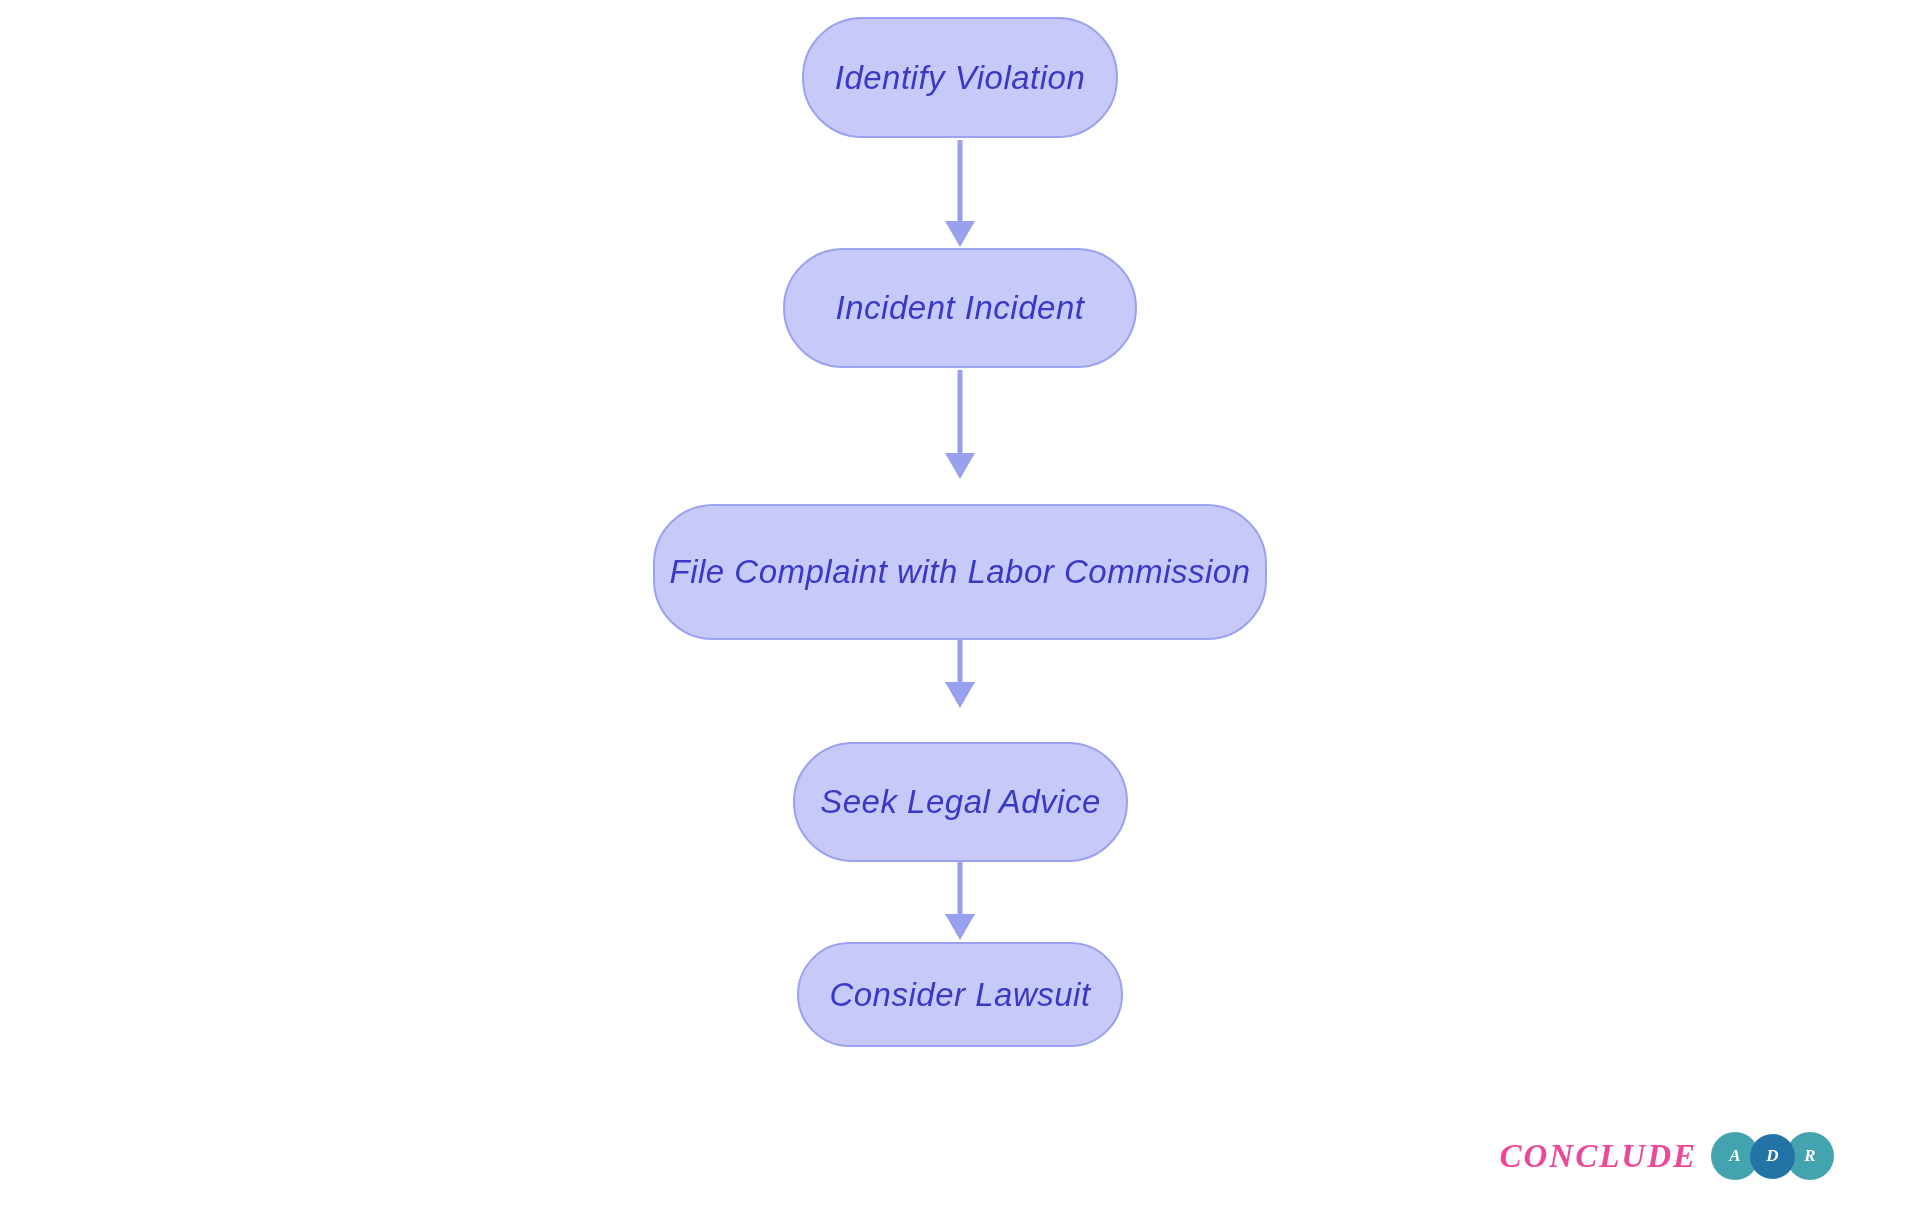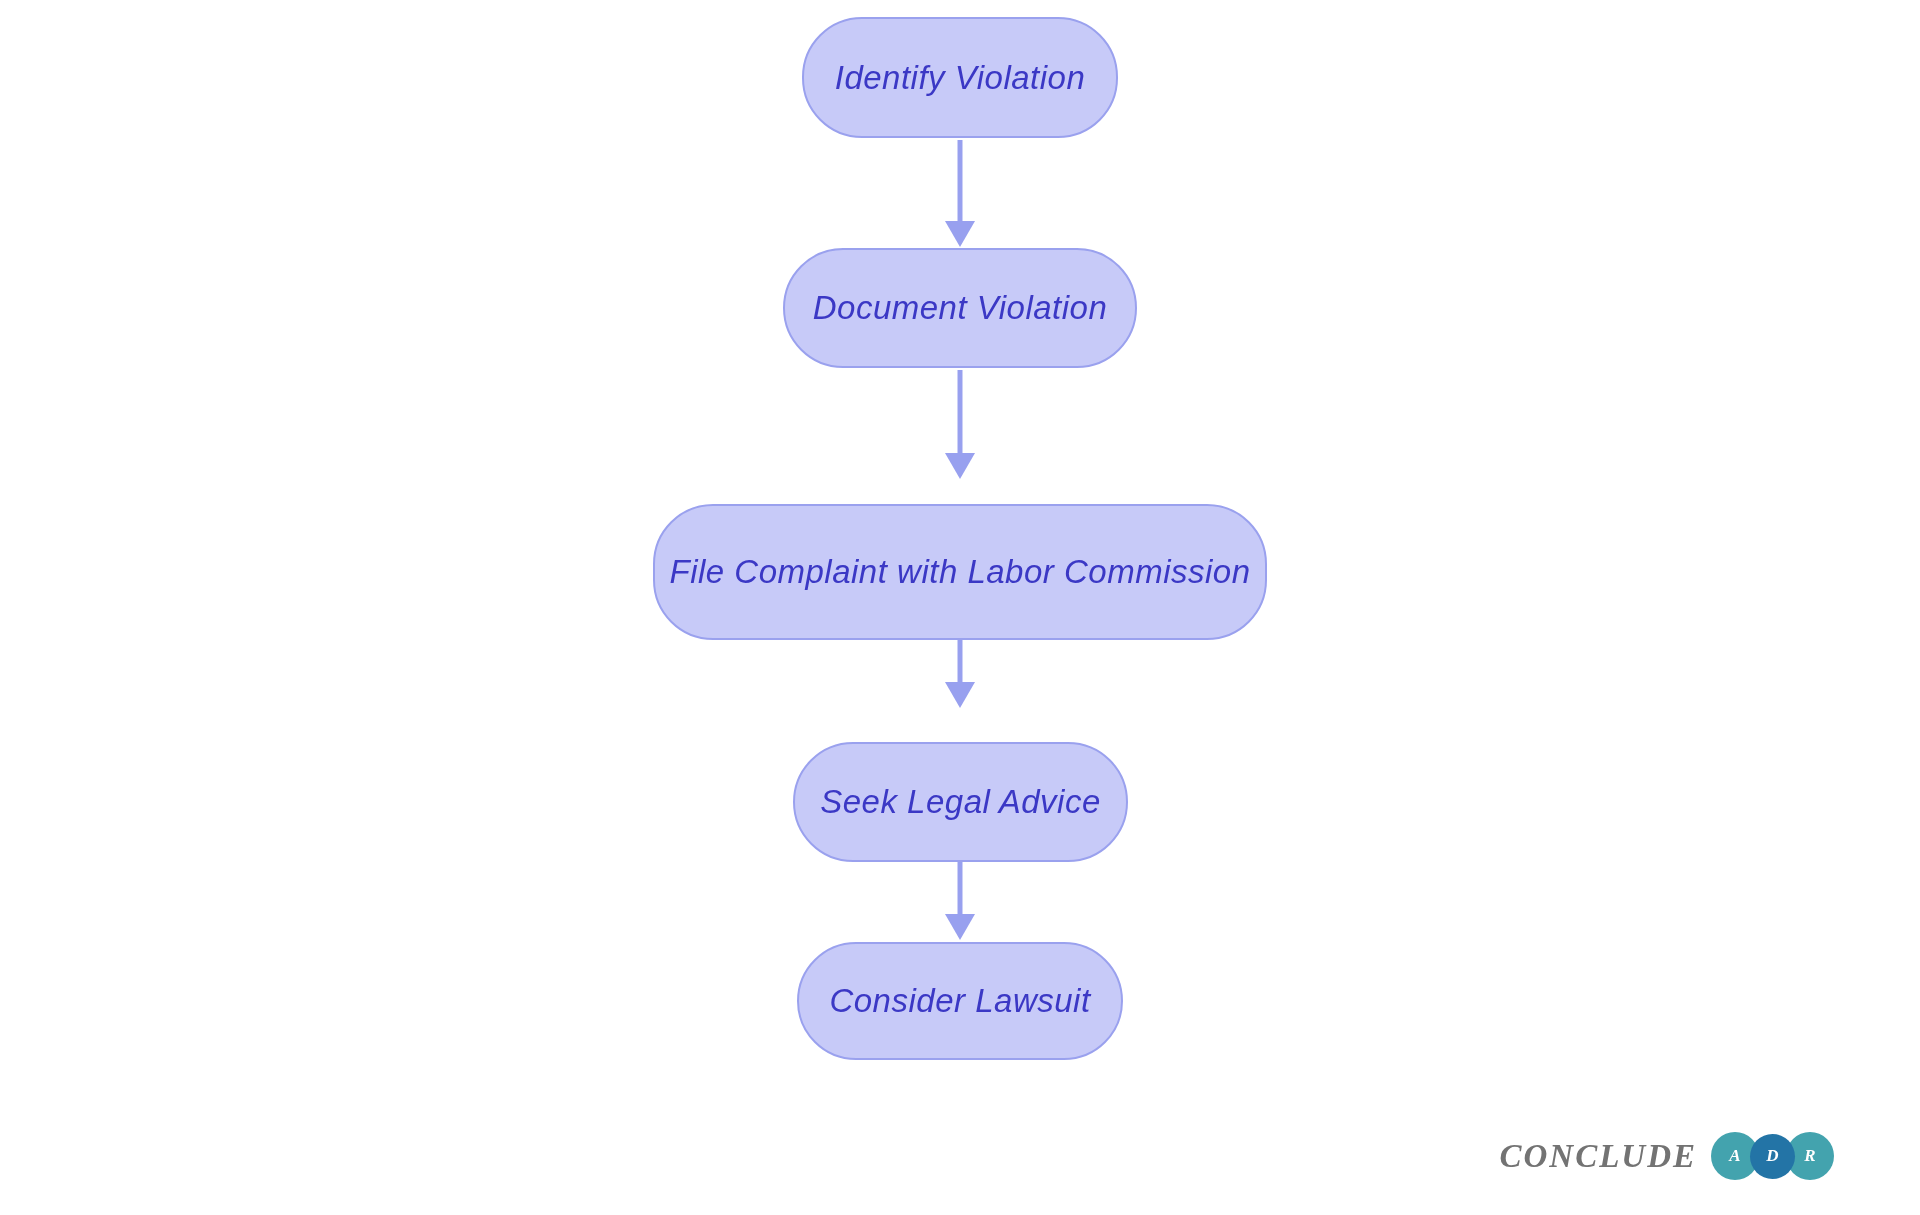--- a/index.html
+++ b/index.html
@@ -29,21 +29,21 @@
   .flow-node .label {
     color: var(--node-text, #3b38c5);
     font-size: 33px;
     letter-spacing: 0.5px;
     white-space: nowrap;
   }
   .node-1 { left: 802px; top: 17px;  width: 316px; height: 121px; }
   .node-2 { left: 783px; top: 248px; width: 354px; height: 120px; }
   .node-3 { left: 653px; top: 504px; width: 614px; height: 136px; }
   .node-4 { left: 793px; top: 710px; width: 335px; height: 120px; margin-top: 32px; }
-  .node-5 { left: 797px; top: 942px; width: 326px; height: 118px; }
+  .node-5 { left: 797px; top: 942px; width: 326px; height: 105px; }
 
   .arrow-layer {
     position: absolute;
     left: 0; top: 0;
     width: 1920px;
     height: 1215px;
     pointer-events: none;
   }
   .arrow-layer line    { stroke: var(--arrow, #98a0ef); stroke-width: 5px; }
   .arrow-layer polygon { fill:   var(--arrow, #98a0ef); }
@@ -110,37 +110,37 @@
       <line x1="960" y1="832" x2="960" y2="915"></line>
       <polygon points="945,914 975,914 960,940"></polygon>
     </g>
   </svg>
 
   <div class="flow-node node-1">
     <span class="label">Identify Violation</span>
   </div>
 
   <div class="flow-node node-2">
-    <span class="label">Document Violation</span>
+    <span class="label">Incident Incident</span>
   </div>
 
   <div class="flow-node node-3">
     <span class="label">File Complaint with Labor Commission</span>
   </div>
 
   <div class="flow-node node-4">
     <span class="label">Seek Legal Advice</span>
   </div>
 
   <div class="flow-node node-5">
     <span class="label">Consider Lawsuit</span>
   </div>
 
   <div class="logo">
-    <span class="wordmark" style="color: #737373;">CONCLUDE</span>
+    <span class="wordmark" style="color: #ec4899;">CONCLUDE</span>
     <span class="badges">
       <span class="badge badge-a" style="background-color: rgb(67, 163, 174);">A</span>
       <span class="badge badge-d" style="background-color: rgb(35, 116, 166);">D</span>
       <span class="badge badge-r" style="background-color: rgb(67, 163, 174);">R</span>
     </span>
   </div>
 
 </div>
 
 </body></html>

